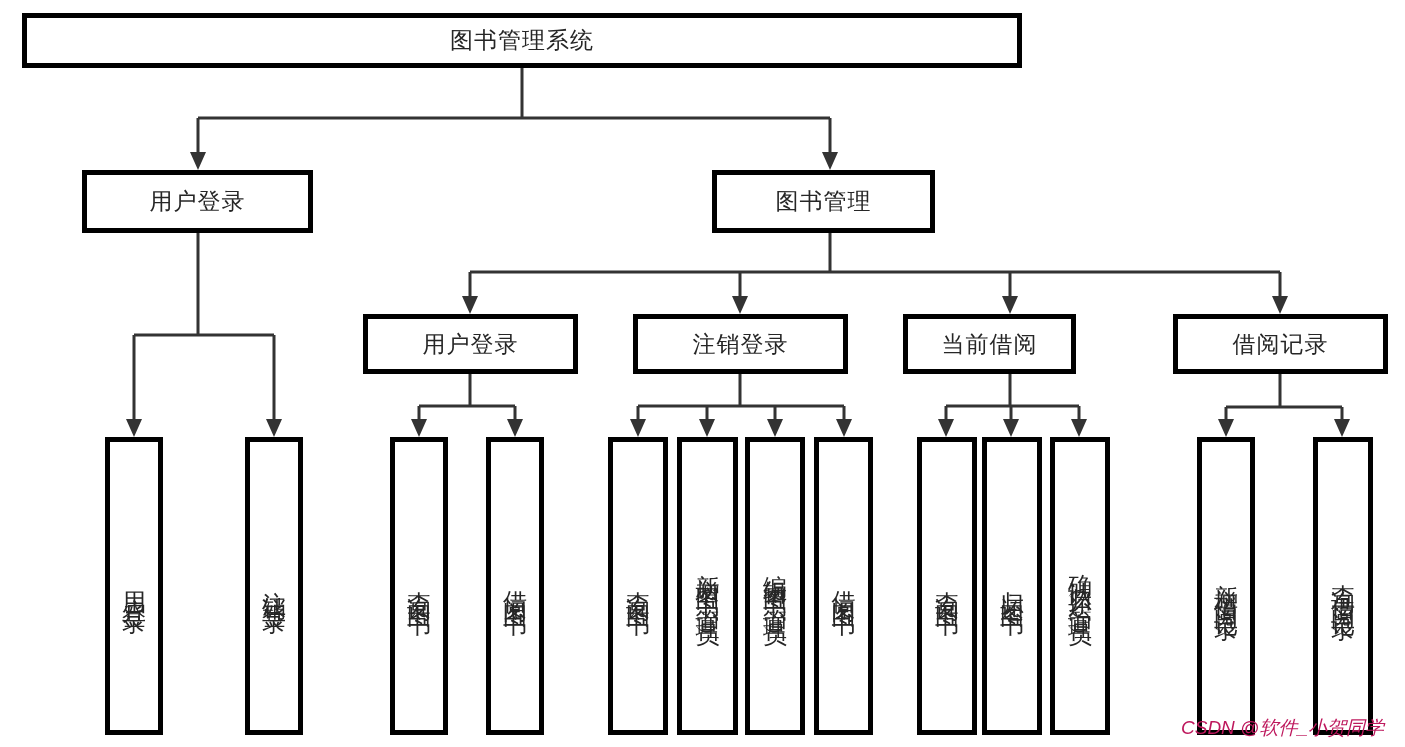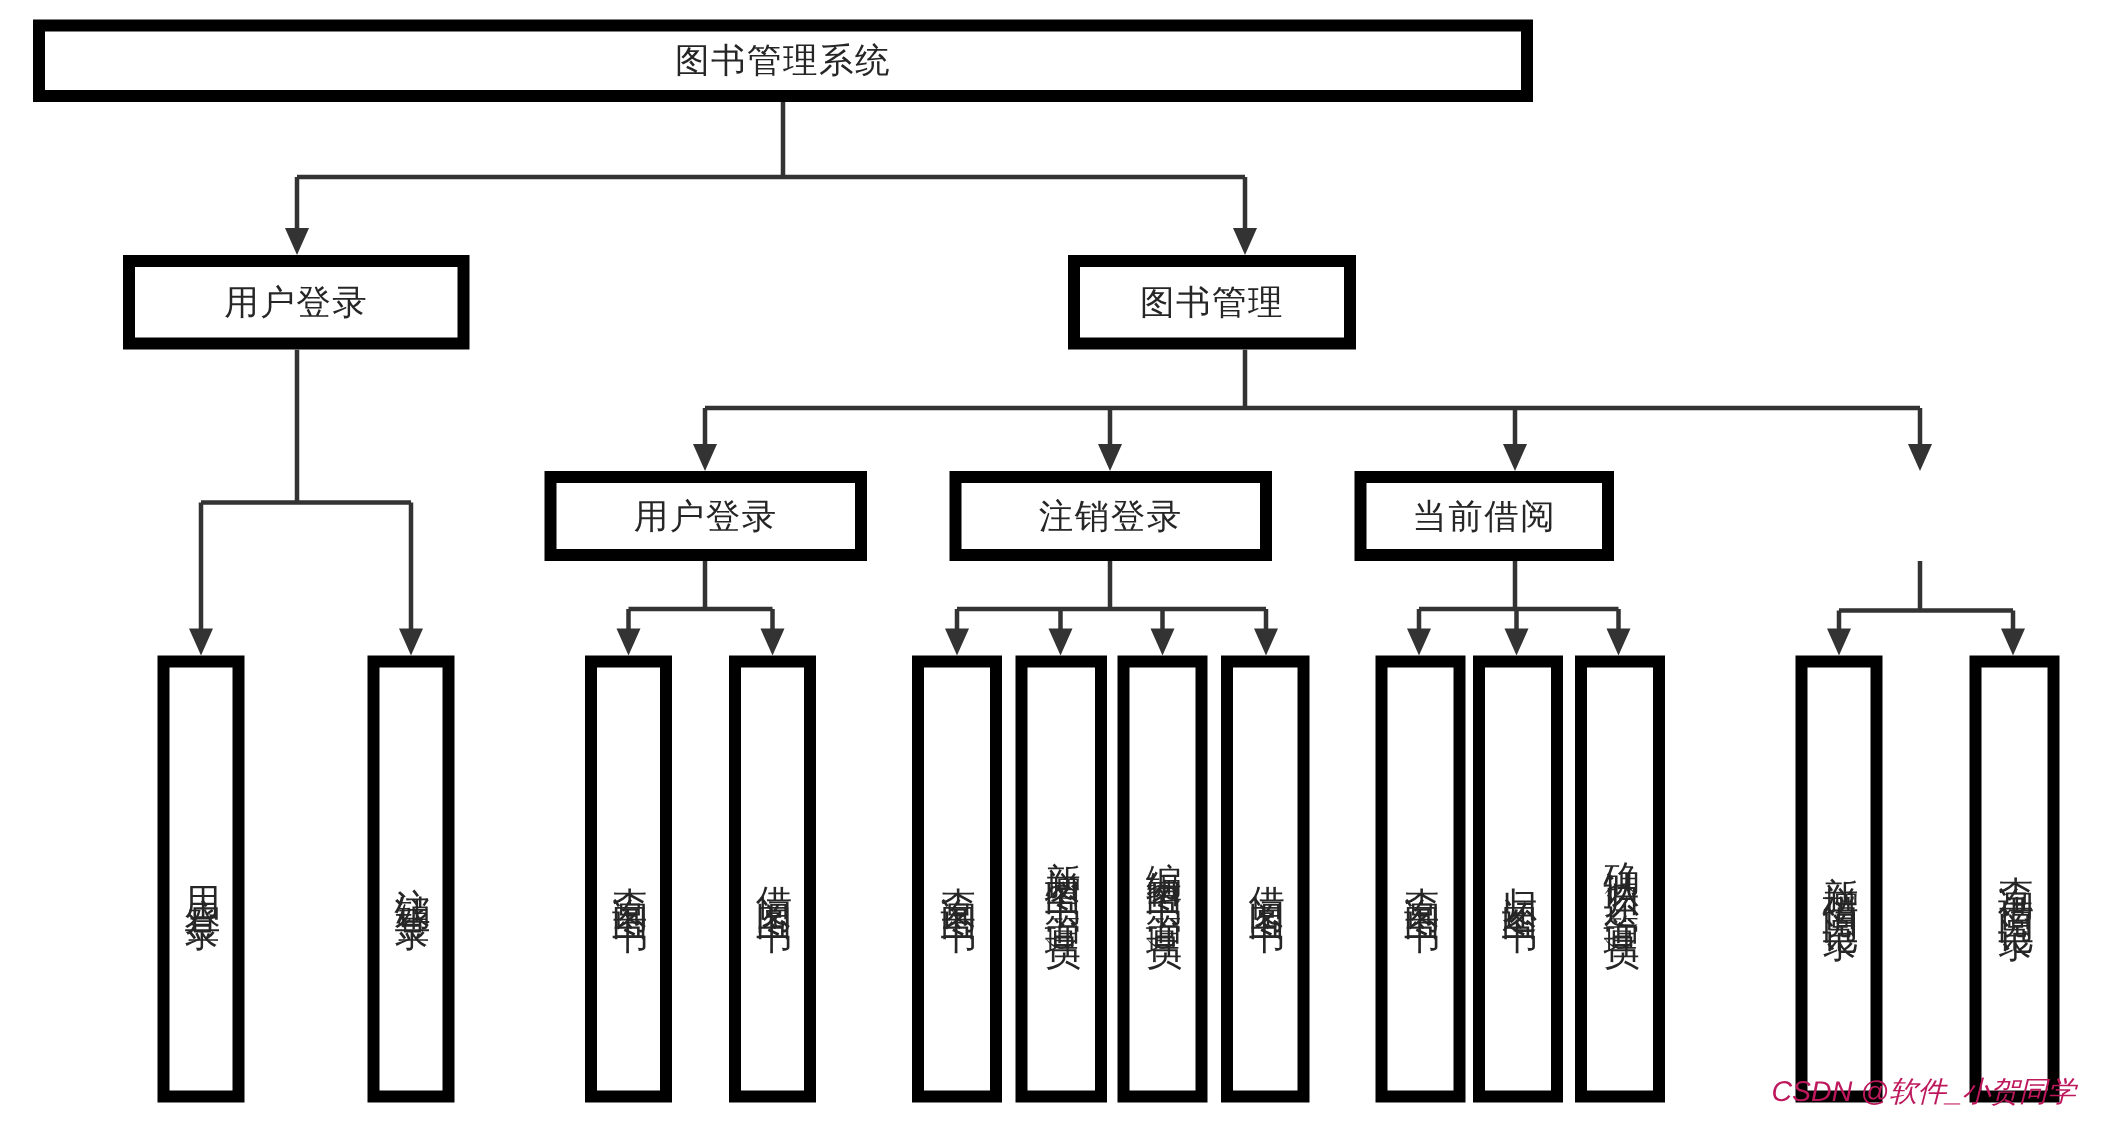--- a/index.html
+++ b/index.html
@@ -28,21 +28,21 @@
     stroke-width: 3;
   }
   .connectors .arrows {
     fill: #333333;
     stroke: none;
   }
   .box {
     position: absolute;
     box-sizing: border-box;
     background: #ffffff;
-    border: 8px solid #000000;
+    border: 5px solid #000000;
     display: flex;
     align-items: center;
     justify-content: center;
     color: #262626;
   }
   .h-label {
     font-size: 23px;
     letter-spacing: 1px;
     white-space: nowrap;
   }
@@ -98,25 +98,26 @@
       M938 419 L954 419 L946 437 Z
       M1003 419 L1019 419 L1011 437 Z
       M1071 419 L1087 419 L1079 437 Z
       M1218 419 L1234 419 L1226 437 Z
       M1334 419 L1350 419 L1342 437 Z"></path>
   </svg>
 
   <div class="box h-label" style="left:22px; top:13px; width:1000px; height:55px">图书管理系统</div>
 
   <div class="box h-label" style="left:82px; top:170px; width:231px; height:63px">用户登录</div>
-  <div class="box h-label" style="left:712px; top:170px; width:192px; height:63px">图书管理</div>
+  <div class="box h-label" style="left:712px; top:170px; width:223px; height:63px">图书管理</div>
 
   <div class="box h-label" style="left:363px; top:314px; width:215px; height:60px">用户登录</div>
   <div class="box h-label" style="left:633px; top:314px; width:215px; height:60px">注销登录</div>
   <div class="box h-label" style="left:903px; top:314px; width:173px; height:60px">当前借阅</div>
+  <div class="box h-label" style="left:1173px; top:314px; width:215px; height:60px">借阅记录</div>
 
   <div class="box v-label" style="left:105px; top:437px; width:58px; height:298px">
     <span class="vtext">用户登录</span>
   </div>
   <div class="box v-label" style="left:245px; top:437px; width:58px; height:298px">
     <span class="vtext">注销登录</span>
   </div>
 
   <div class="box v-label" style="left:390px; top:437px; width:58px; height:298px">
     <span class="vtext">查询图书</span>

